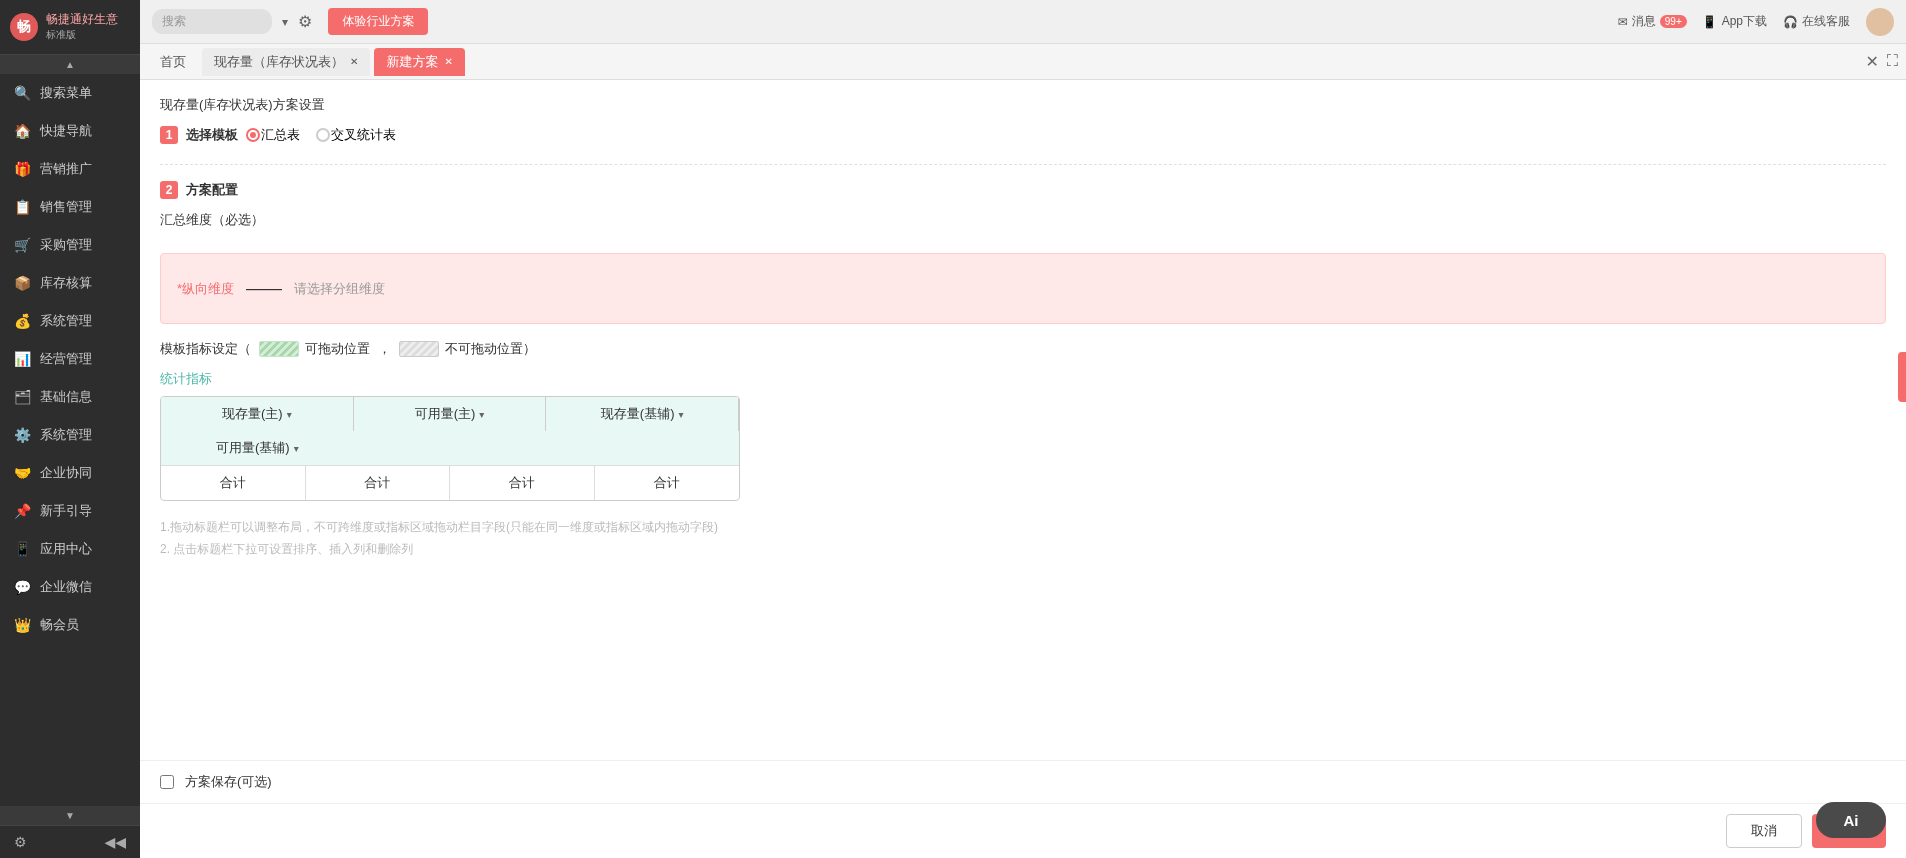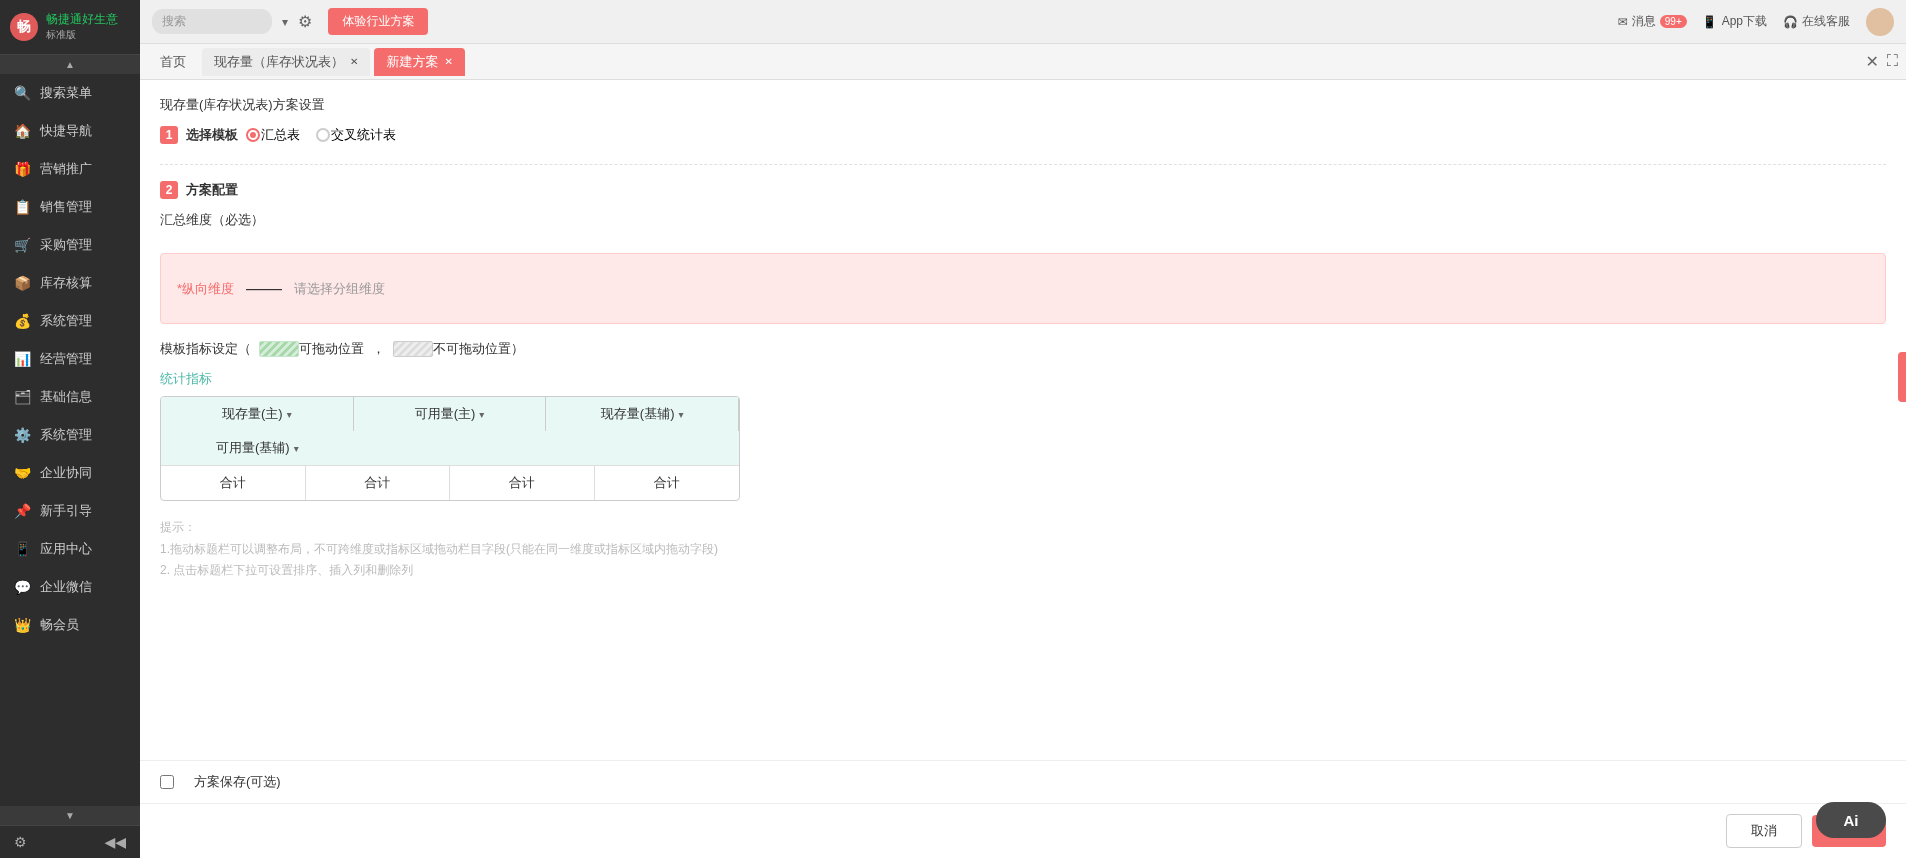--- a/index.html
+++ b/index.html
@@ -22,21 +22,21 @@
       gap: 8px;
       border-bottom: 1px solid #444;
     }
     .sidebar-logo-icon {
       width: 28px; height: 28px;
       background: #e05a5a;
       border-radius: 50%;
       display: flex; align-items: center; justify-content: center;
       color: white; font-weight: bold; font-size: 14px;
     }
-    .sidebar-logo-text { font-size: 12px; color: #22c55e; line-height: 1.3; }
+    .sidebar-logo-text { font-size: 12px; color: #fca5a5; line-height: 1.3; }
     .sidebar-logo-sub { font-size: 10px; color: #aaa; }
     .sidebar-scroll-up, .sidebar-scroll-down {
       background: #3a3a3a;
       color: #aaa;
       text-align: center;
       padding: 4px;
       cursor: pointer;
       font-size: 10px;
     }
     .sidebar-nav { flex: 1; overflow: hidden; }
@@ -248,20 +248,21 @@
       display: flex;
       align-items: center;
       gap: 8px;
       margin-bottom: 12px;
       font-size: 13px;
       color: #333;
     }
     .indicator-box {
       display: inline-flex;
       align-items: center;
+      gap: 6px;
     }
     .indicator-draggable {
       width: 40px; height: 16px;
       background: linear-gradient(135deg, #a8d8a8 25%, transparent 25%, transparent 50%, #a8d8a8 50%, #a8d8a8 75%, transparent 75%);
       background-size: 8px 8px;
       background-color: #d4edda;
       border: 1px solid #c3e6cb;
       border-radius: 2px;
     }
     .indicator-non-draggable {
@@ -324,36 +325,35 @@
       color: #bbb;
       font-size: 12px;
       line-height: 1.8;
     }
 
     
     .content-footer {
       padding: 12px 20px;
       display: flex;
       align-items: center;
-      gap: 20px;
+      gap: 11px;
       background: white;
       border-top: 1px solid #eee;
     }
     .save-checkbox {
       width: 14px; height: 14px;
       border: 1px solid #ccc;
       cursor: pointer;
     }
     .save-label { font-size: 13px; color: #333; }
 
     
     .action-bar {
       display: flex;
       justify-content: flex-end;
-      align-items: center;
       gap: 10px;
       padding: 10px 20px;
       background: white;
       border-top: 1px solid #eee;
     }
     .btn-cancel {
       padding: 7px 24px;
       border: 1px solid #ccc;
       background: white;
       border-radius: 4px;
@@ -590,21 +590,20 @@
         </div>
         <div class="stats-table-body">
           <div class="stats-table-body-cell">合计</div>
           <div class="stats-table-body-cell">合计</div>
           <div class="stats-table-body-cell">合计</div>
           <div class="stats-table-body-cell">合计</div>
         </div>
       </div>
 
       <div class="tips-area">
-        <div>提示：</div>
         <div>1.拖动标题栏可以调整布局，不可跨维度或指标区域拖动栏目字段(只能在同一维度或指标区域内拖动字段)</div>
         <div>2. 点击标题栏下拉可设置排序、插入列和删除列</div>
       </div>
     </div>
 
     <div class="right-edge-handle"></div>
   </div>
 
   <div class="content-footer">
     <input type="checkbox" class="save-checkbox" style="">

